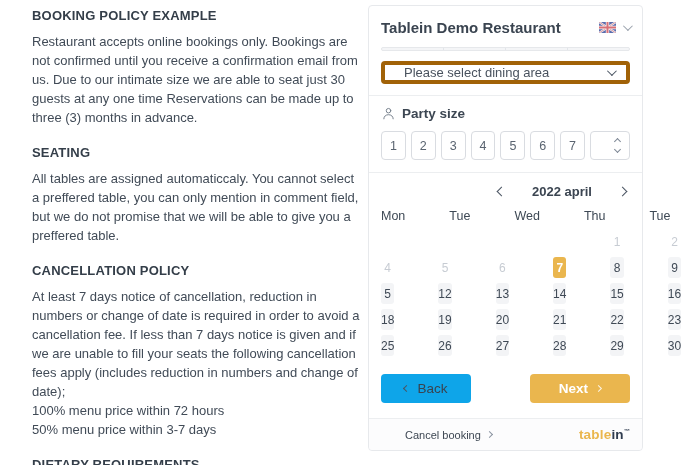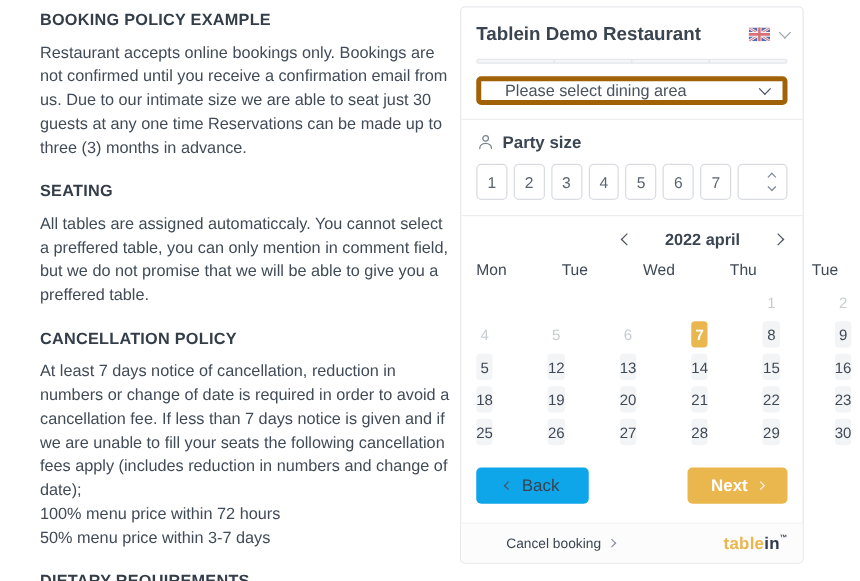--- a/index.html
+++ b/index.html
@@ -62,21 +62,21 @@
   .day { height:21px; border-radius:3px; display:flex; align-items:center; justify-content:center;
          font-size:12px; color:#3f4955; background:#f3f4f6; cursor:pointer; }
   .day.blank { background:transparent; cursor:default; }
   .day.disabled { background:transparent; color:#c7ccd3; cursor:default; }
   .day.selected { background:var(--accent,#eab64e); color:#fff; font-weight:600; }
 
   .nav-btns { display:flex; align-items:center; justify-content:space-between; padding:14px 12px 15px; margin-top:auto; }
   .btn { height:29px; border:none; border-radius:4px; font-family:inherit; font-size:13.5px;
          display:flex; align-items:center; justify-content:center; gap:8px; cursor:pointer; }
   .btn-back { width:90px; background:#0ea5e9; color:#3a434f; }
-  .btn-next { width:80px; background:var(--accent,#eab64e); color:#fff; font-weight:bold; }
+  .btn-next { width:100px; background:var(--accent,#eab64e); color:#fff; font-weight:bold; }
   .btn-next .chev { border-color:rgba(255,255,255,.85); }
 
   .w-footer { border-top:1px solid #eceef0; background:#fcfcfd; padding:8px 12px; border-radius:0 0 4px 4px;
               display:flex; align-items:center; justify-content:space-between; }
   .cancel { display:flex; align-items:center; gap:6px; font-size:11px; color:#3d4753; cursor:pointer;margin-left:24px; }
   .logo { font-size:13.5px; font-weight:bold; letter-spacing:.2px; cursor:default; }
   .logo .p1 { color:var(--accent,#eab64e); }
   .logo .p2 { color:#2e3b4e; }
   .logo .tm { font-size:6px; color:#2e3b4e; vertical-align:top; position:relative; top:1px; }
 </style>

